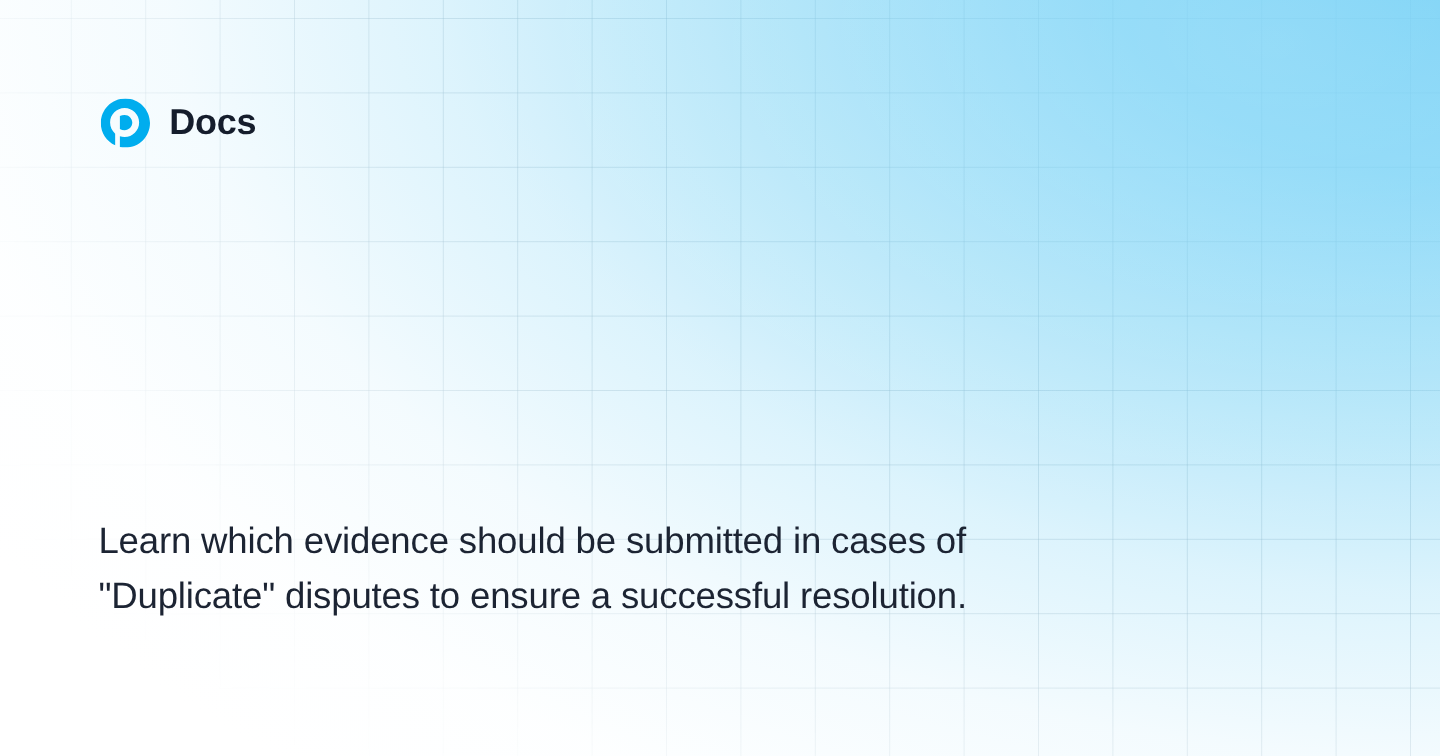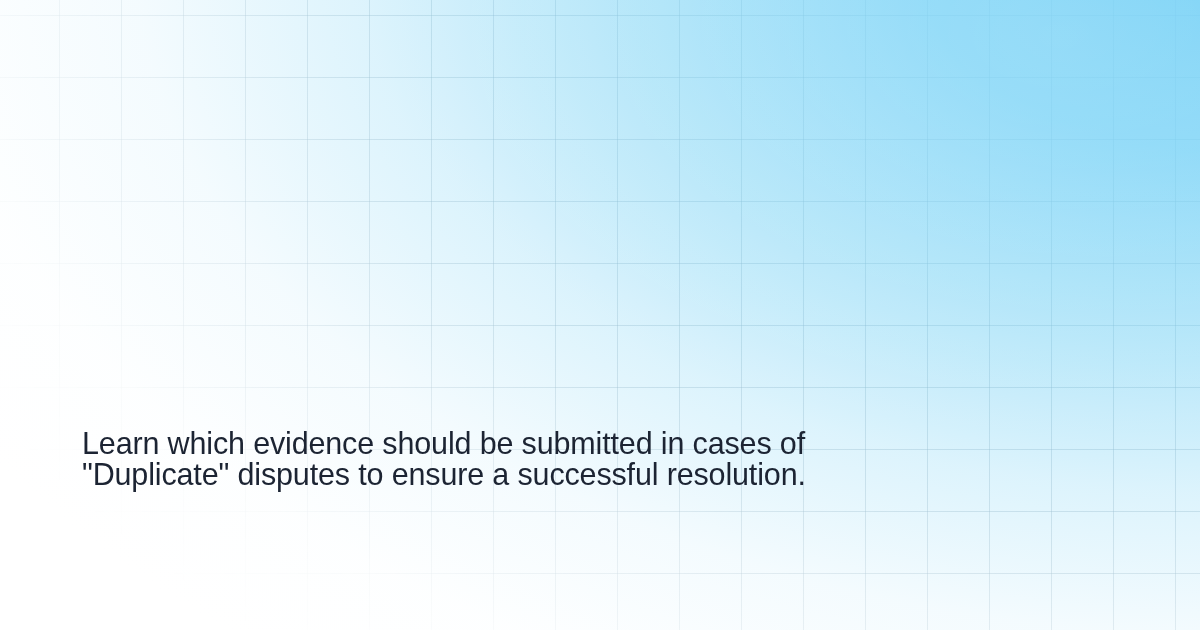--- a/index.html
+++ b/index.html
@@ -127,35 +127,60 @@
   }
 
   .description {
     position: absolute;
     left: 82px;
     top: 428px;
     margin: 0;
     width: 760px;
     font-size: 30.5px;
     font-weight: 400;
-    line-height: 31px;
+    line-height: 46px;
     letter-spacing: -0.15px;
     color: #1c2433;
   }
 </style>
 </head>
 <body>
 
 <div class="card">
 
   <div class="bg-base"></div>
   <div class="bg-grid"></div>
   <div class="bg-wash"></div>
   <div class="bg-sheen"></div>
 
   <div class="content">
 
+    <div class="brand">
+      <svg class="brand-logo" viewBox="0 0 100 100" aria-hidden="true">
+        <path fill="#00adee" fill-rule="evenodd" d="
+          M50 0 C22.4 0 0 22.4 0 50 C0 70.2 12 87.6 29.2 95.4
+          L29.2 71.6
+          C22.9 66.2 18.9 58.1 18.9 49.1
+          C18.9 32.8 32.1 19.6 48.4 19.6
+          C64.7 19.6 77.9 32.8 77.9 49.1
+          C77.9 65.4 64.7 78.6 48.4 78.6
+          C45.0 78.6 41.8 78.0 38.8 77.0
+          L38.8 98.8
+          C42.4 99.6 46.1 100 50 100
+          C77.6 100 100 77.6 100 50
+          C100 22.4 77.6 0 50 0 Z"></path>
+        <path fill="#00adee" d="
+          M38.8 28.0
+          L38.8 62.2
+          C41.6 63.8 44.9 64.7 48.4 64.7
+          C57.0 64.7 64.0 57.7 64.0 49.1
+          C64.0 40.5 57.0 33.5 48.4 33.5
+          C44.9 33.5 41.6 34.4 38.8 36.0
+          L38.8 28.0 Z"></path>
+      </svg>
+      <span class="brand-name">Docs</span>
+    </div>
 
 
     <p class="description">Learn which evidence should be submitted in cases of "Duplicate" disputes to ensure a successful resolution.</p>
 
   </div>
 </div>
 
 </body></html>

